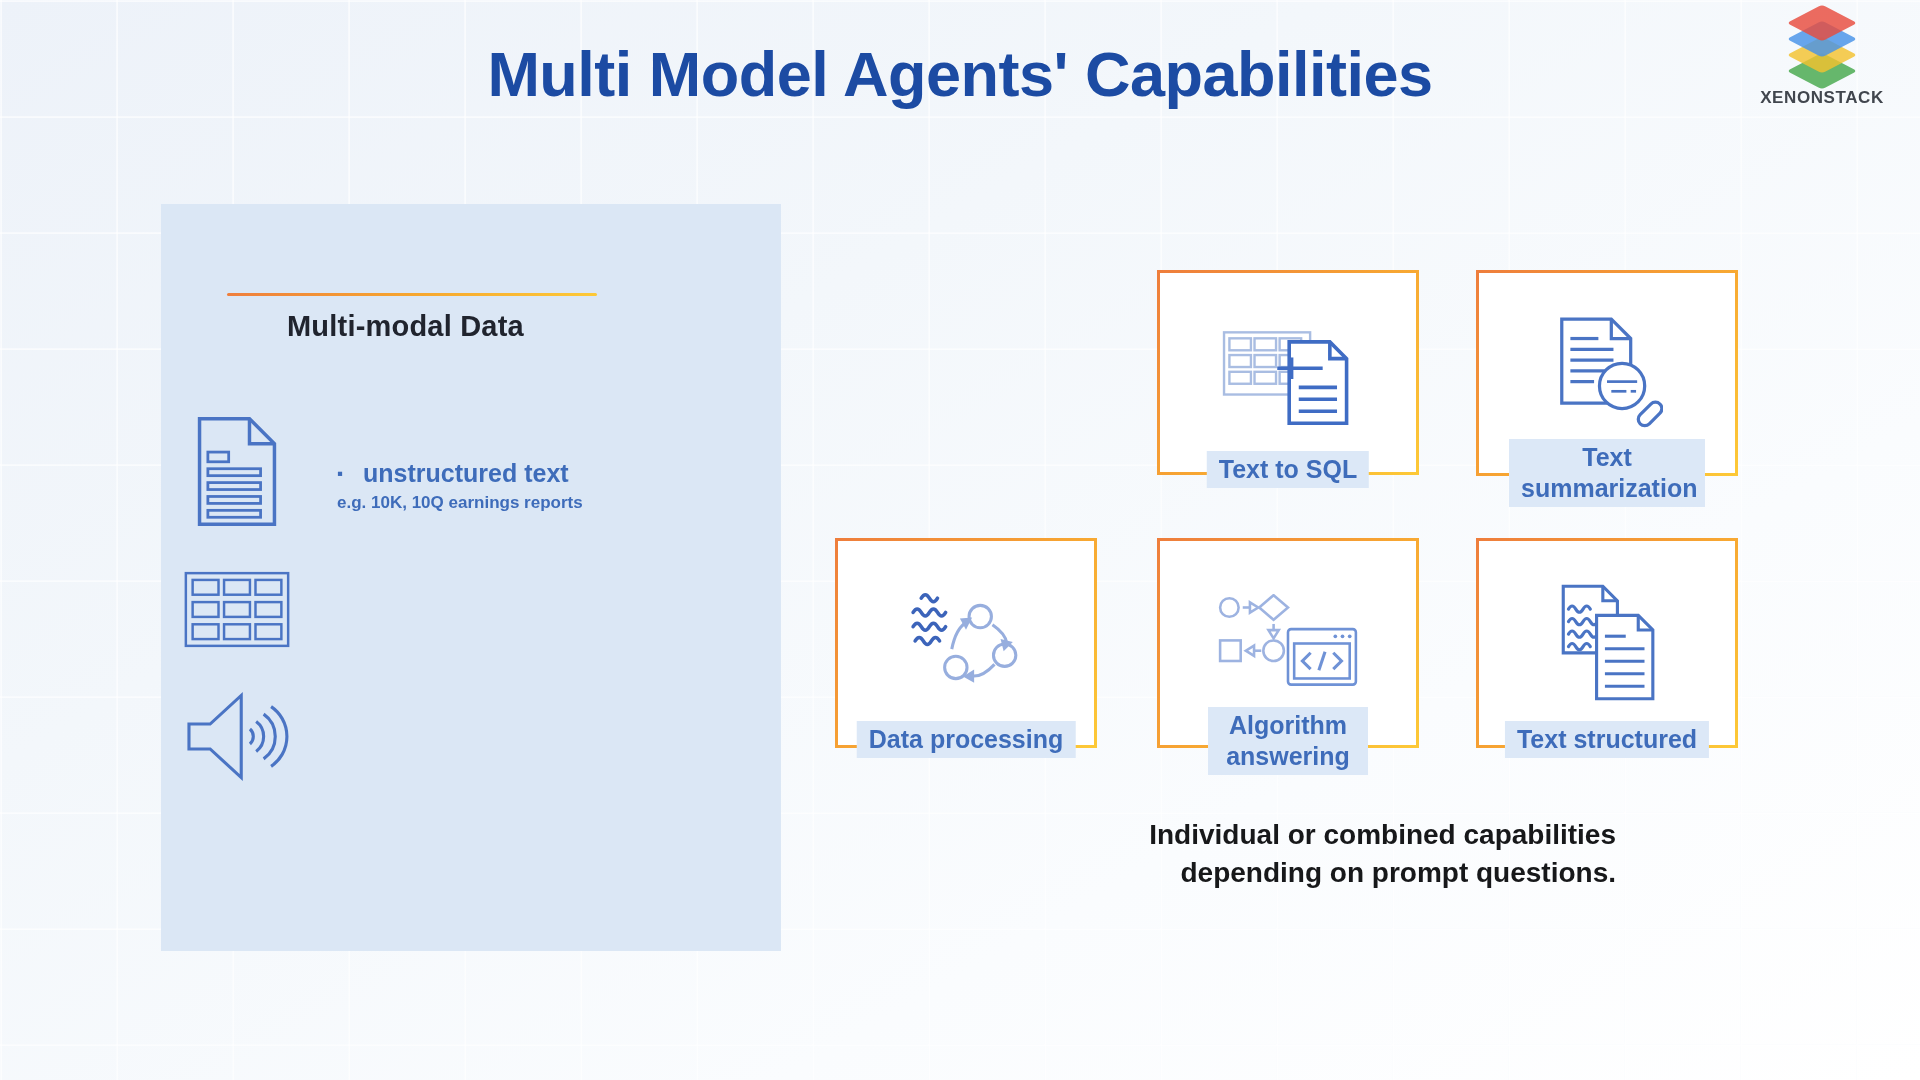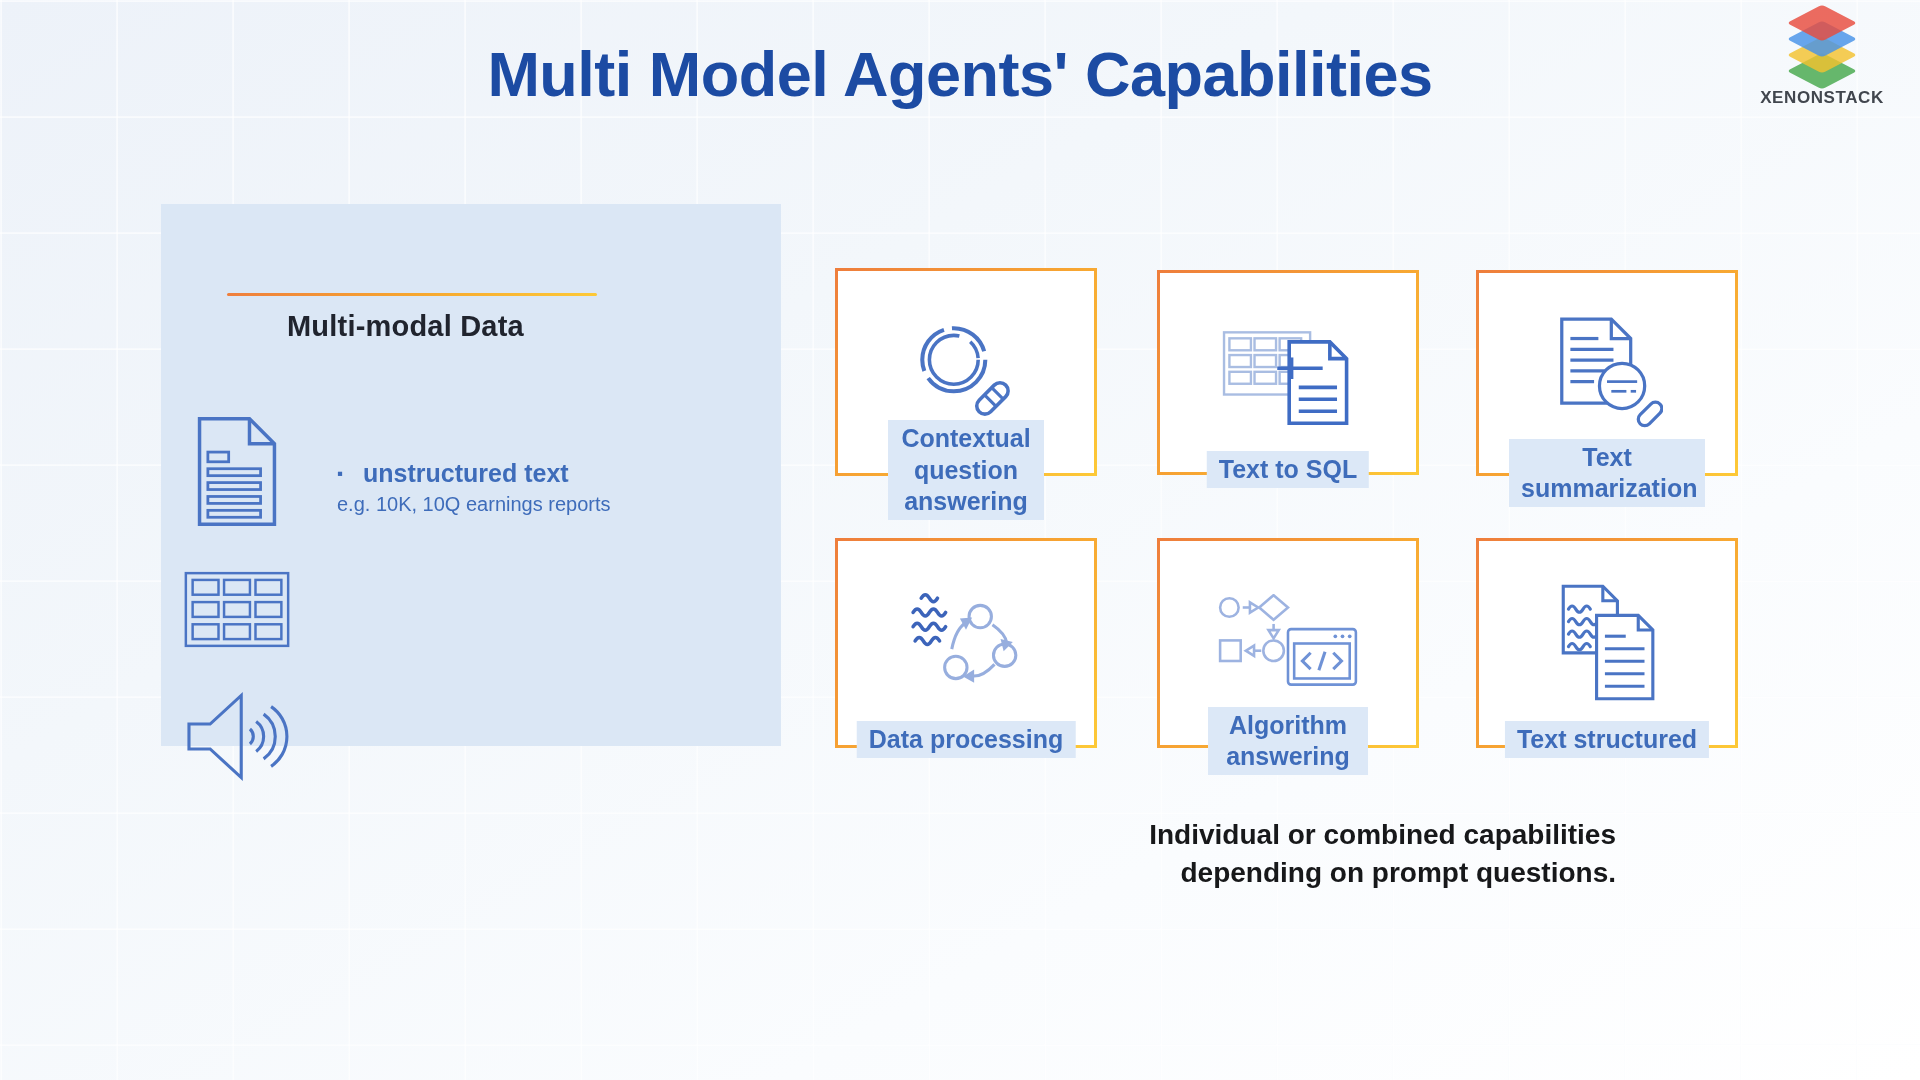--- a/index.html
+++ b/index.html
@@ -38,40 +38,40 @@
   .logo .layer.l2 { top:10px;  background:#4793e8; z-index:3; }
   .logo .layer.l3 { top:26px;  background:#f3c230; z-index:2; }
   .logo .layer.l4 { top:42px;  background:#46a84c; z-index:1; }
   .logo .brand {
     position:absolute; top:84px; width:152px; text-align:center;
     font-size:17px; font-weight:700; color:#41464e; letter-spacing:.6px;
   }
 
   
   .panel {
-    position:absolute; left:161px; top:204px; width:620px; height:542px;
+    position:absolute; left:161px; top:204px; width:620px; height:747px;
     background:#dbe7f5;
   }
   .accent-line {
     position:absolute; left:66px; top:89px; width:370px; height:3px; border-radius:2px;
     background:linear-gradient(90deg,#ef7f3d,#f6a62f,#fdc937);
   }
   .panel-heading {
     position:absolute; left:126px; top:106px;
     font-size:29px; font-weight:700; color:#20242e; letter-spacing:.2px;
   }
   .panel-row { position:absolute; left:0; display:flex; padding-left:16px; width:620px; }
   .panel-row .icon-wrap { width:120px; display:flex; justify-content:center; align-items:center; }
   .panel-row .texts { margin-left:40px; }
   .row-1 { top:205px; height:125px; } .row-1 .texts { margin-top:50px; }
   .row-2 { top:360px; height:90px;  } .row-2 .texts { margin-top:26px; }
   .row-3 { top:482px; height:100px; } .row-3 .texts { margin-top:31px; }
   .item-label { font-size:25px; font-weight:700; color:#3e6cba; }
   .item-label .bullet { font-size:17px; vertical-align:3px; margin-right:20px; }
-  .item-example { font-size:20px; font-weight:400; color:#3e6cba; margin-top:5px; }
+  .item-example { font-size:17px; font-weight:700; color:#3e6cba; margin-top:5px; }
 
   
   .capbox {
     position:absolute; width:262px; height:208px; padding:3px;
     background:linear-gradient(135deg,#ee7d3c 0%,#f7a532 50%,#fdc937 100%);
   }
   .capbox .inner {
     width:100%; height:100%; background:#fff;
     display:flex; align-items:center; justify-content:center;
   }
@@ -165,36 +165,20 @@
           <path d="M4 27 H21 L46 4 V70 L21 47 H4 Z"></path>
           <path d="M53 31 a8 8 0 0 1 0 12"></path>
           <path d="M58 25 a15 15 0 0 1 0 24"></path>
           <path d="M64 19 a22 22 0 0 1 0 36"></path>
           <path d="M70 13 a29 29 0 0 1 0 48"></path>
         </svg>
       </span>
     </div>
   </aside>
 
-  <div class="capbox pos-r1c1">
-    <div class="inner">
-      <span>
-        <svg width="122" height="117" viewBox="0 0 120 115" fill="none" stroke="#4a74c4">
-          <circle cx="48" cy="45" r="31" stroke-width="4" stroke-dasharray="78 8 50 8 42 9"></circle>
-          <circle cx="48" cy="45" r="24" stroke-width="3.5" stroke-dasharray="118 12 18 7"></circle>
-          <g transform="rotate(45 86 83)">
-            <rect x="78" y="64.5" width="16" height="37" rx="8" stroke-width="3.5"></rect>
-            <line x1="78" y1="76" x2="94" y2="76" stroke-width="3"></line>
-            <line x1="78" y1="86" x2="94" y2="86" stroke-width="3"></line>
-          </g>
-        </svg>
-      </span>
-    </div>
-    <div class="caplabel lbl-wrap-1">Contextual question answering</div>
-  </div>
 
   <div class="capbox pos-r1c2">
     <div class="inner">
       <span>
         <svg width="132" height="110" viewBox="0 0 110 92" fill="none">
           <g stroke="#a9bde2" stroke-width="2">
             <rect x="1.5" y="12" width="72" height="52"></rect>
             <rect x="6" y="17" width="18" height="10"></rect>
               <rect x="27" y="17" width="18" height="10"></rect>
               <rect x="48" y="17" width="18" height="10"></rect>

